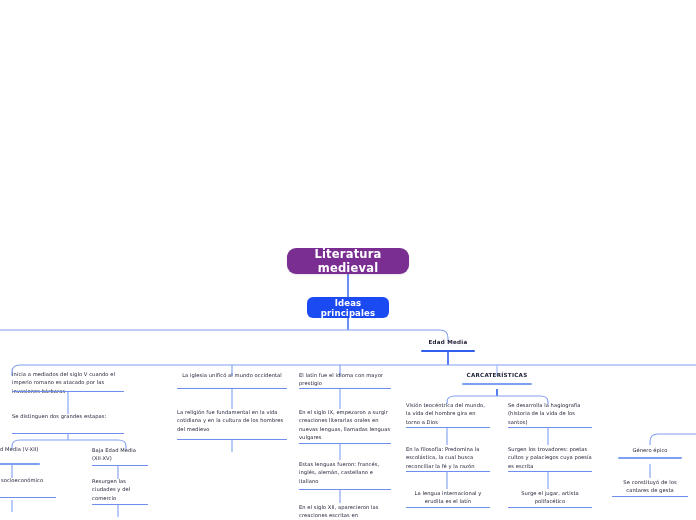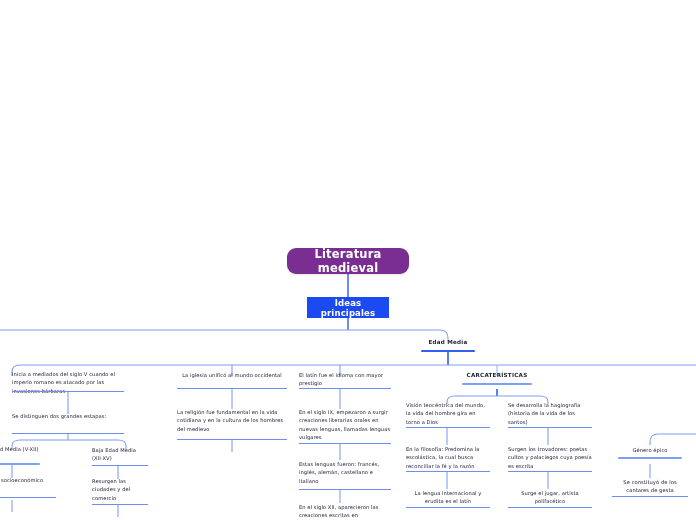--- a/index.html
+++ b/index.html
@@ -48,21 +48,21 @@
     justify-content: center;
     text-align: center;
     padding: 0 14px;
     box-shadow: 0 1px 2px rgba(0,0,0,0.10);
   }
 
   
   .node-l1 {
     background: #1b49f2;
     color: #ffffff;
-    border-radius: 0;
+    border-radius: 6px;
     font-weight: bold;
     font-size: 8.5px;
     letter-spacing: 0.15px;
     display: flex;
     align-items: center;
     justify-content: center;
     text-align: center;
     padding: 0 10px;
   }
 

